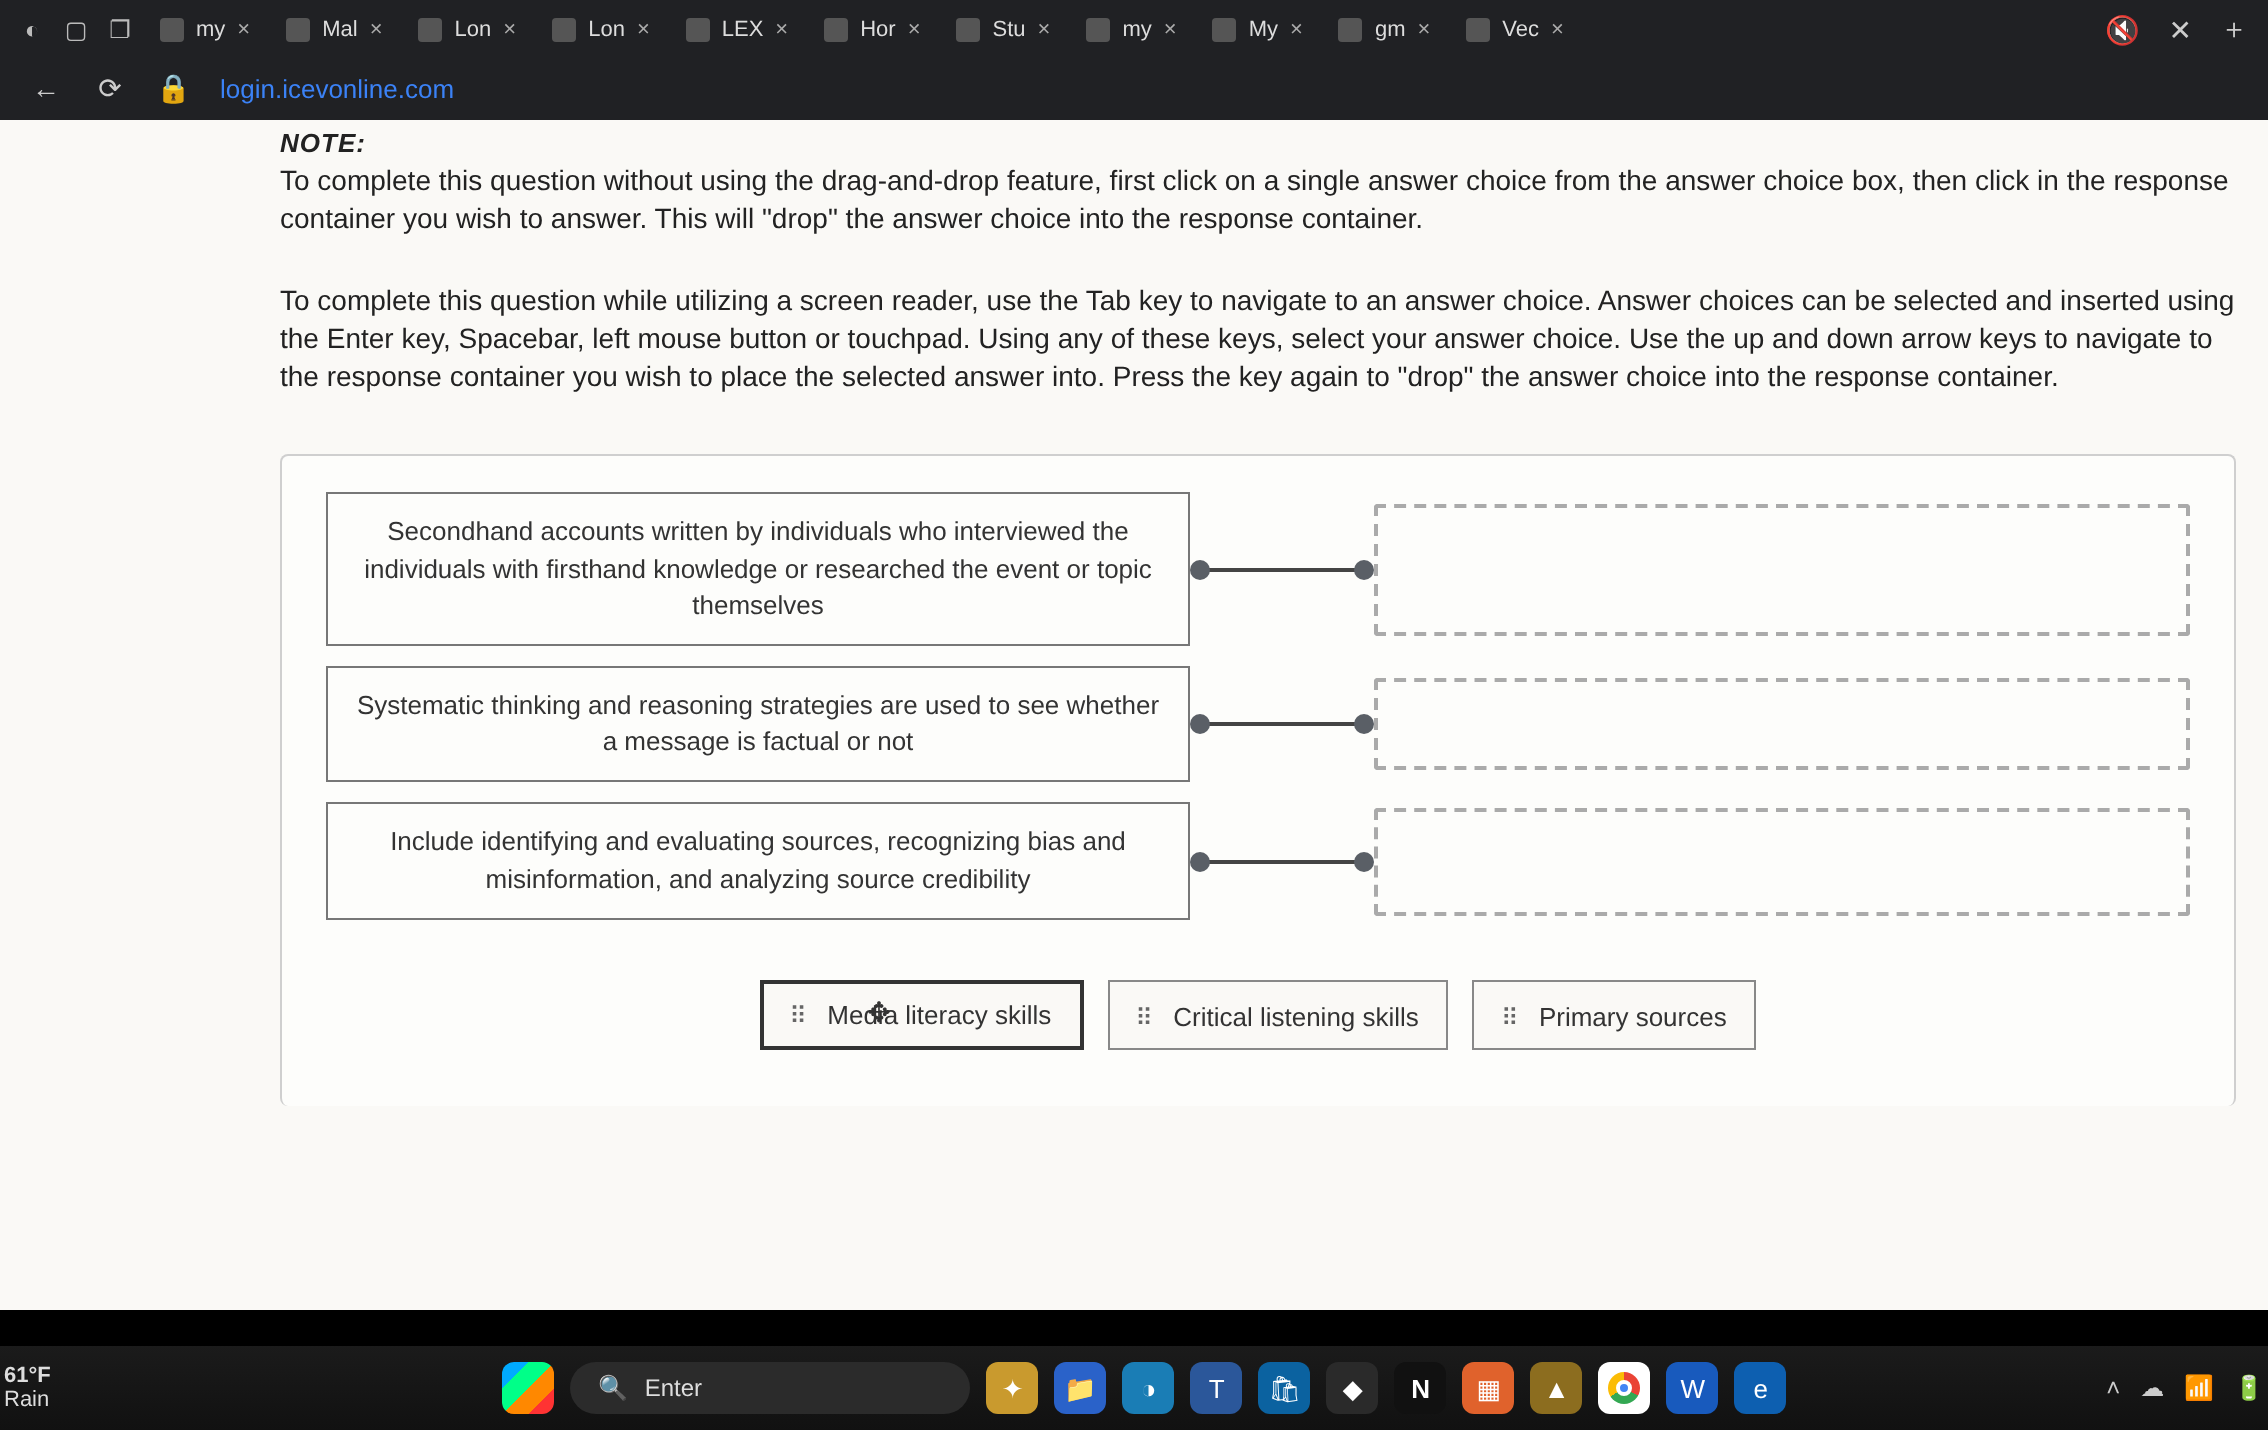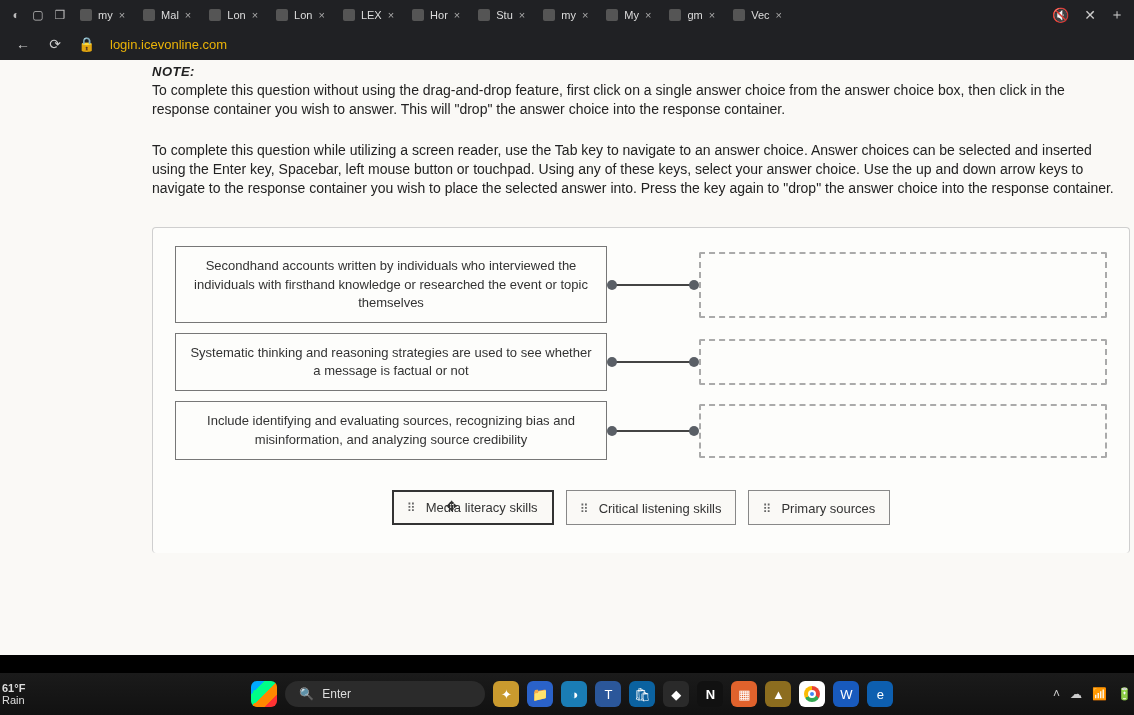--- a/index.html
+++ b/index.html
@@ -10,24 +10,24 @@
   .tab-strip { display:flex; align-items:center; height:30px; padding-left:6px; gap:2px; }
   .tab-strip .wicon { width:20px; height:20px; display:flex; align-items:center; justify-content:center; color:#bbb; font-size:12px; }
   .tab { display:flex; align-items:center; gap:6px; padding:4px 8px; font:11px/1 Arial; color:#ddd; border-radius:6px 6px 0 0; max-width:70px; }
   .tab .favicon { width:12px; height:12px; background:#555; border-radius:2px; flex:0 0 12px;}
   .tab .tlabel { white-space:nowrap; overflow:hidden; text-overflow:clip; flex:1 1 auto; }
   .tab .tclose { font-size:11px; color:#aaa; }
   .tab-strip .right-icons { margin-left:auto; display:flex; gap:14px; padding-right:10px; align-items:center;}
   .tab-strip .right-icons span{ color:#ccc; font-size:14px;}
   .addrbar { display:flex; align-items:center; gap:14px; padding:4px 14px 6px 14px; height:30px;}
   .addrbar .nicon { color:#ccc; font-size:14px; width:18px; text-align:center;}
-  .addrbar .url { font:13px Arial; color:#eab308; }
-  
-  
-  .page { background:#faf9f6; height:595px; overflow:hidden; padding:4px 0 0 12px; position:relative;}
+  .addrbar .url { font:13px Arial; color:#3b82f6; }
+  
+  
+  .page { background:#faf9f6; height:595px; overflow:hidden; padding:4px 0 0 0; position:relative;}
   .instructions { padding:0 10px 0 140px; color:#222; }
   .instructions .note-label{ font:italic 700 13px Arial; letter-spacing:0.5px; }
   .instructions p { font:14px/1.35 Arial; margin-top:2px; }
   .instructions p + p { margin-top:22px; }
   
   .question-box { margin:30px 0 0 140px; border:1px solid #cfcfcf; border-bottom:none; padding:18px 22px 28px 22px; width:978px; background:#fdfdfb; border-radius:4px;}
   .rows { display:flex; flex-direction:column; gap:10px;justify-content:space-between; }
   .row { display:flex; align-items:center; gap:0; }
   .prompt-cell { width:432px; border:1px solid #777; padding:10px 14px; text-align:center; font:13px/1.4 Arial; color:#333; }
   .connector { width:92px; position:relative; height:6px; }

